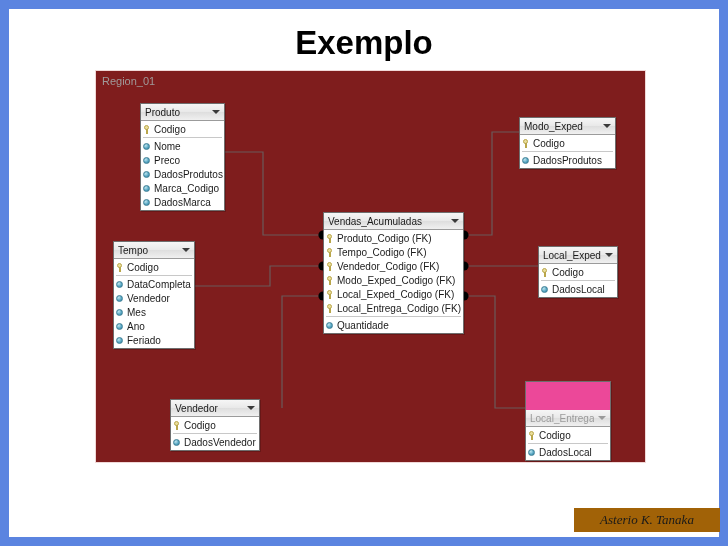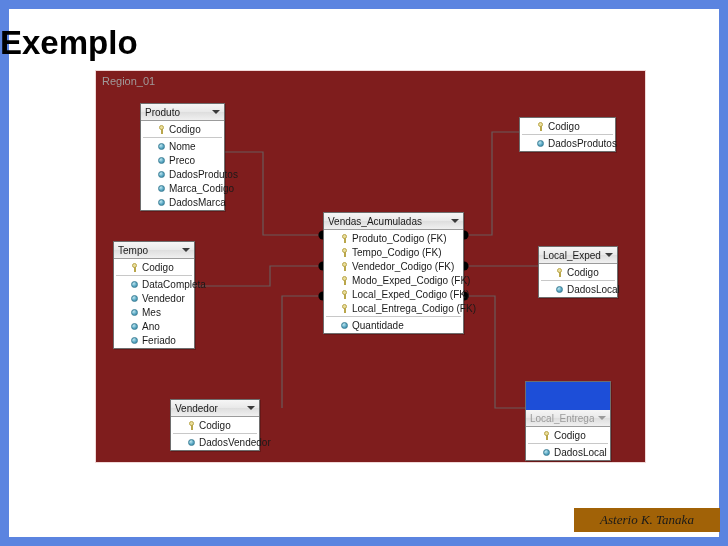--- a/index.html
+++ b/index.html
@@ -14,21 +14,21 @@
   #slide-frame{
     position:absolute;left:0;top:0;width:728px;height:546px;
     box-sizing:border-box;
     border:9px solid #5b84e0;
     background:#ffffff;
     z-index:1;
   }
   
   #page-title{
     position:absolute;left:0;top:24px;width:728px;
-    text-align:left;
+    text-align:center;
     font-size:33px;font-weight:bold;color:#000000;
     letter-spacing:0px;
     z-index:5;
   }
   
   #diagram-canvas{
     position:absolute;left:95px;top:70px;width:551px;height:393px;
     background:#7f1d1d;
     border:1px solid #f0d8d7;
     box-sizing:border-box;
@@ -40,21 +40,21 @@
     font-family:"Liberation Sans", sans-serif;
   }
   
   #connectors{
     position:absolute;left:95px;top:70px;width:551px;height:393px;
     z-index:4;pointer-events:none;
   }
   
   .entity{
     position:absolute;
-    background:#1d4ed8;
+    background:#ec4899;
     border:1px solid #6e6e6e;
     box-sizing:border-box;
     z-index:6;
     box-shadow:1px 1px 0 rgba(0,0,0,0.18);
   }
   .entity-header{
     height:16px;
     background:linear-gradient(to bottom,#f6f6f6 0%,#e9e9e9 48%,#dedede 52%,#f0f0f0 100%);
     border-bottom:1px solid #9b9b9b;
     display:flex;align-items:center;
@@ -73,21 +73,21 @@
     border-top:4px solid #3a3a3a;
     margin-left:4px;margin-right:2px;
   }
   .entity-header.dim .caret{border-top-color:#9a9a9a;}
   .entity-body{padding:1px 0 1px 0;background:#ffffff;}
   .field{
     display:flex;align-items:center;
     height:14px;
     font-size:10px;
     color:#1a1a1a;
-    padding-left:16px;
+    padding-left:1px;
     white-space:nowrap;
   }
   .field-label{margin-left:3px;}
   .sep{
     height:0;border-top:1px solid #c8c8c8;
     margin:1px 2px 1px 2px;
   }
   
   .ico{width:9px;height:9px;flex:0 0 9px;position:relative;display:inline-block;}
   .ico-key::before{
@@ -275,20 +275,24 @@
       </div>
     <div class="sep"></div>
     <div class="field">
         <span class="ico ico-attr"></span>
         <span class="field-label">Quantidade</span>
       </div>
   </div>
 </div>
 
 <div class="entity" style="left:519px;top:117px;width:97px;">
+  <div class="entity-header">
+    <span class="entity-title">Modo_Exped</span>
+    <span class="caret"></span>
+  </div>
   <div class="entity-body">
     <div class="field">
         <span class="ico ico-key"></span>
         <span class="field-label">Codigo</span>
       </div>
     <div class="sep"></div>
     <div class="field">
         <span class="ico ico-attr"></span>
         <span class="field-label">DadosProdutos</span>
       </div>

